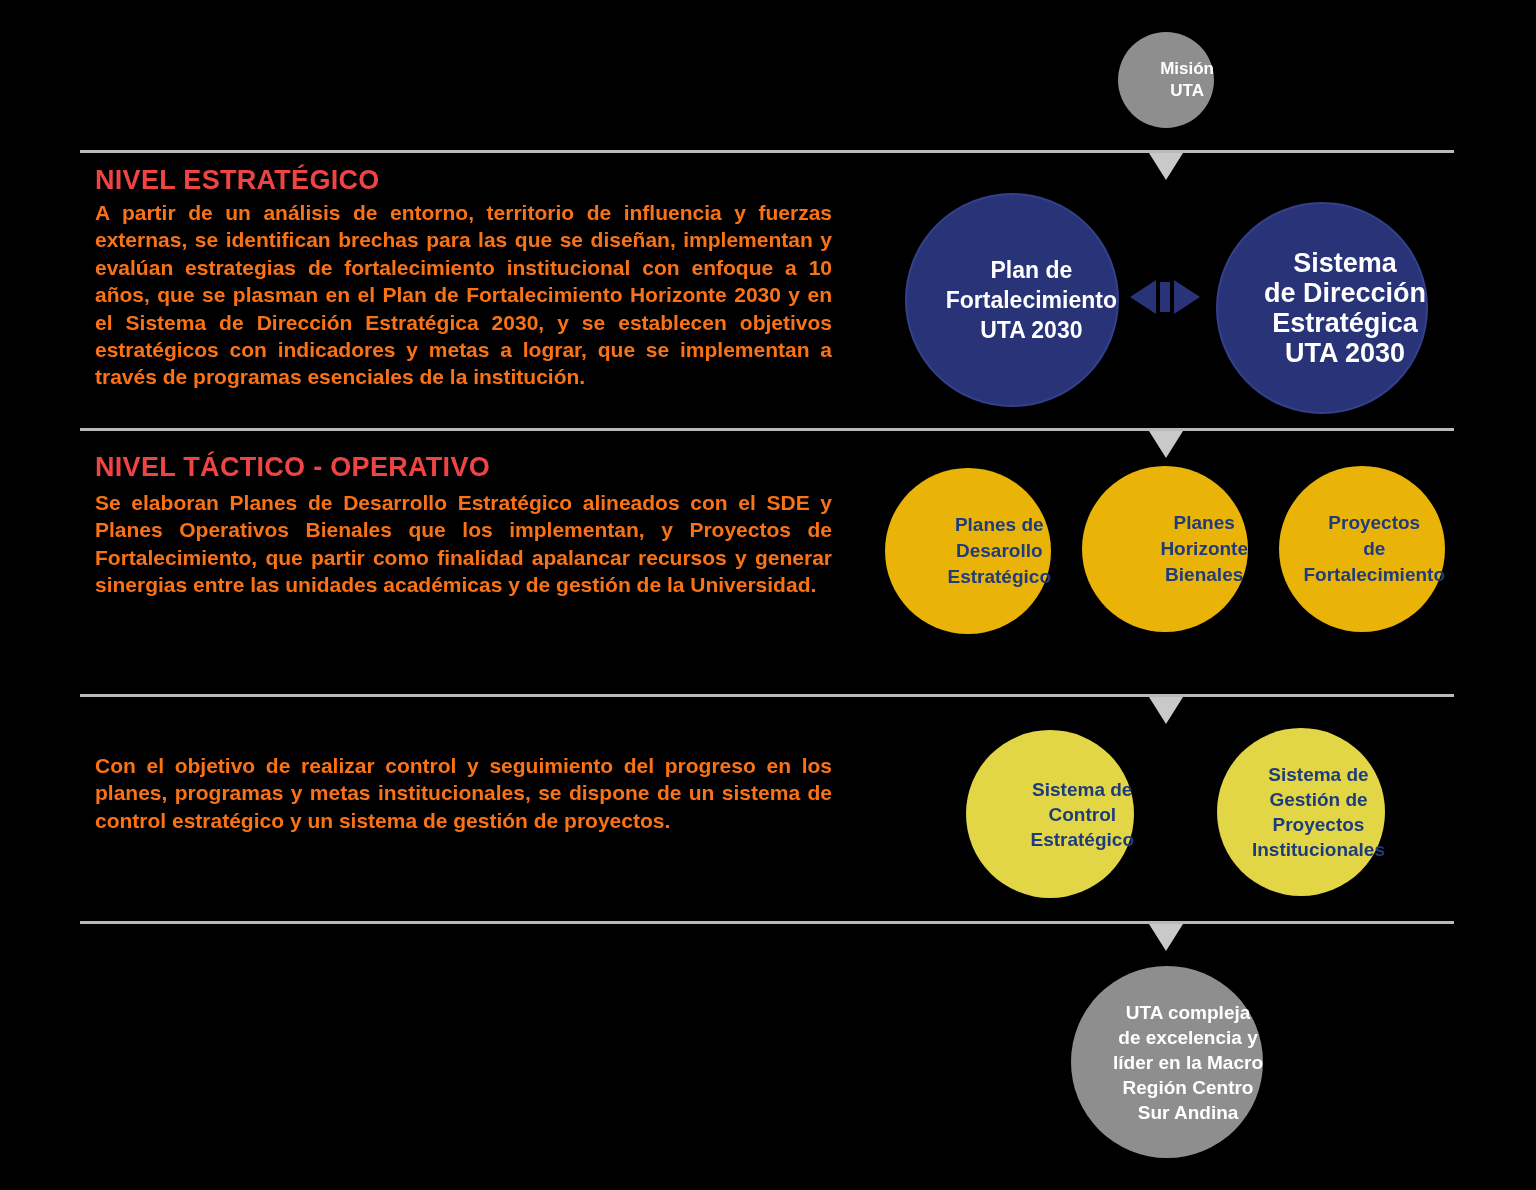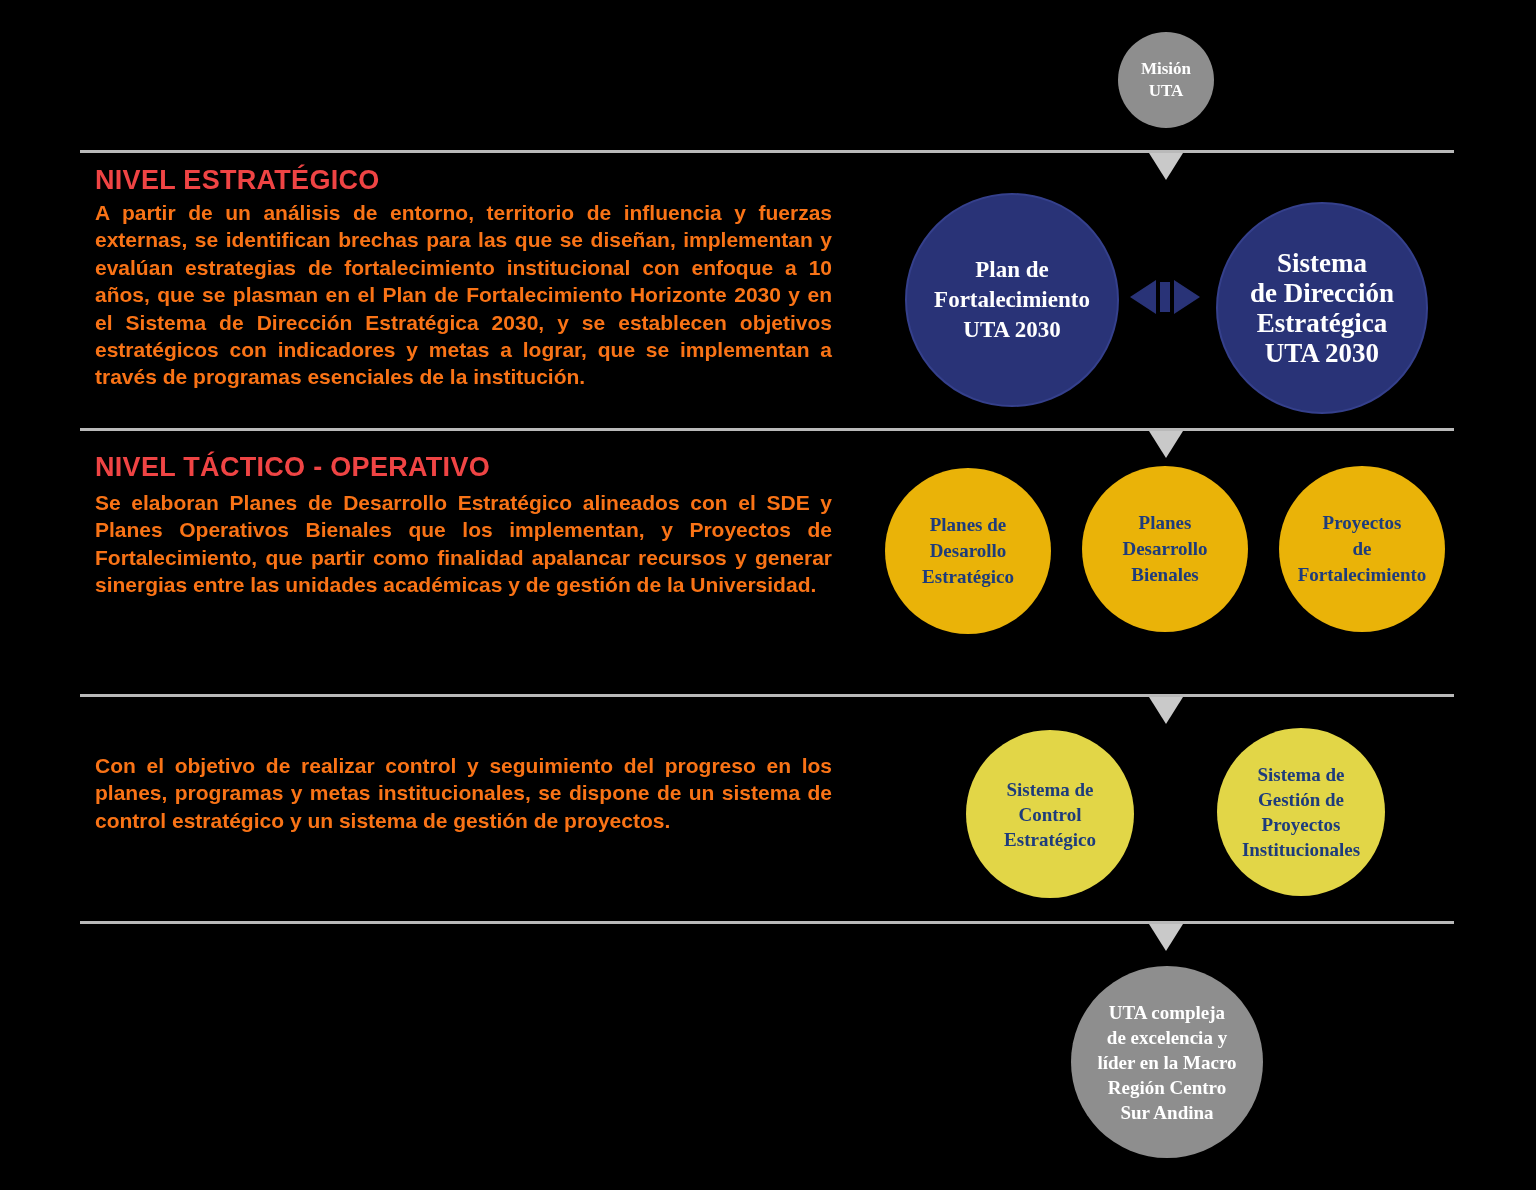--- a/index.html
+++ b/index.html
@@ -4,21 +4,21 @@
 <style>
   html,body{margin:0;padding:0;background:#000;}
   .canvas{
     position:relative;width:1536px;height:1190px;background:#000;
     font-family:"Liberation Sans",sans-serif;overflow:hidden;
   }
   .hline{position:absolute;left:80px;width:1374px;height:3px;background:#b9b9b9;}
   .tri-down{position:absolute;width:0;height:0;
     border-left:17px solid transparent;border-right:17px solid transparent;
     border-top:27px solid #c9c9c9;}
-  .circle{position:absolute;border-radius:50%;display:flex;align-items:center;justify-content:center;text-align:center;font-family:Liberation Serif, serif;}
+  .circle{position:absolute;border-radius:50%;display:flex;align-items:center;justify-content:flex-end;text-align:center;}
   .circle span{white-space:pre-line;display:block;}
   .gray-c{background:#8e8e8e;color:#fff;}
   .dark-c{background:#293377;color:#fff;border:2px solid #35408c;box-sizing:border-box;}
   .blue-c{background:#eab308;color:#1e3c7c;}
   .yellow-c{background:#e2d647;color:#1e3c7c;}
   .mission{left:1118px;top:32px;width:96px;height:96px;font-size:17px;font-weight:600;line-height:22px;}
   .dark1{left:905px;top:193px;width:214px;height:214px;font-size:23px;font-weight:700;line-height:30px;}
   .dark2{left:1216px;top:202px;width:212px;height:212px;font-size:27px;font-weight:700;line-height:30px;}
   .blue1{left:885px;top:468px;width:166px;height:166px;font-size:19px;font-weight:700;line-height:26px;}
   .blue2{left:1082px;top:466px;width:166px;height:166px;font-size:19px;font-weight:700;line-height:26px;}
@@ -80,21 +80,21 @@
   <div class="section-title t2">NIVEL TÁCTICO - OPERATIVO</div>
   <div class="section-body p2">Se elaboran Planes de Desarrollo Estratégico alineados con el SDE y Planes Operativos Bienales que los implementan, y Proyectos de Fortalecimiento, que partir como finalidad apalancar recursos y generar sinergias entre las unidades académicas y de gestión de la Universidad.</div>
 
   <div class="circle blue-c blue1">
     <span>Planes de
 Desarollo
 Estratégico</span>
   </div>
   <div class="circle blue-c blue2">
     <span>Planes
-Desarrollo
+Horizonte
 Bienales</span>
   </div>
   <div class="circle blue-c blue3">
     <span>Proyectos
 de
 Fortalecimiento</span>
   </div>
 
   <div class="section-body p3">Con el objetivo de realizar control y seguimiento del progreso en los planes, programas y metas institucionales, se dispone de un sistema de control estratégico y un sistema de gestión de proyectos.</div>
 

